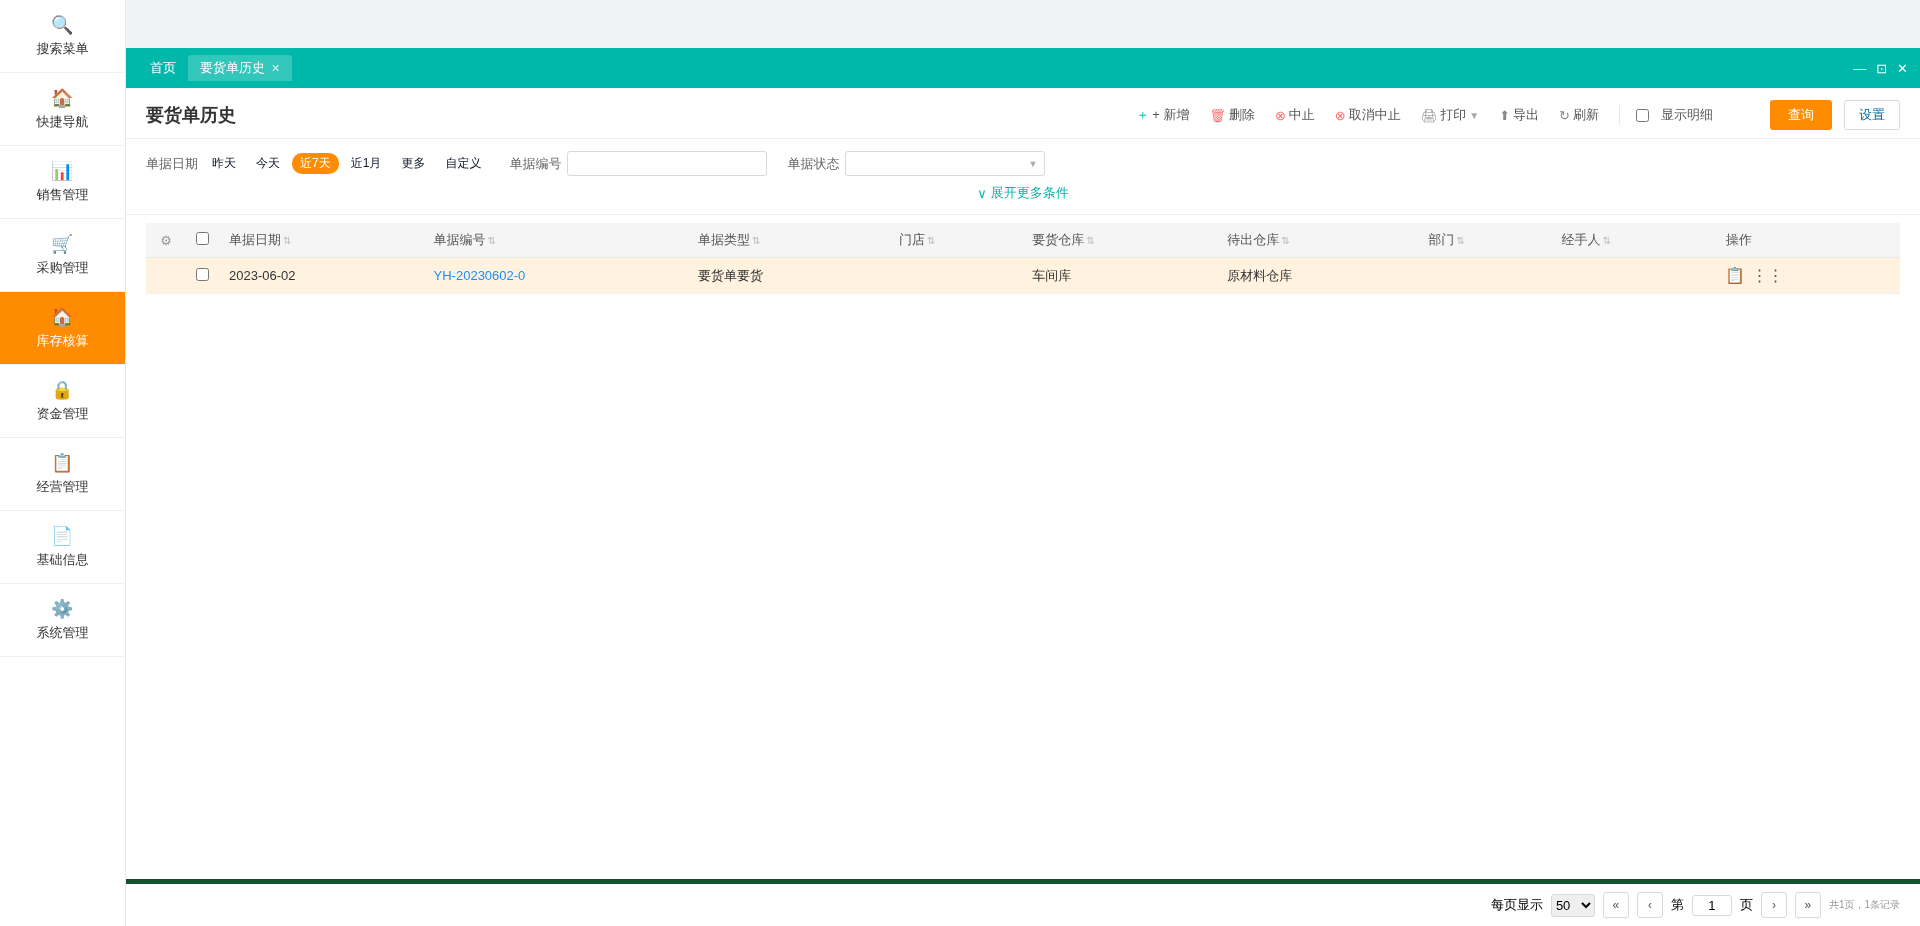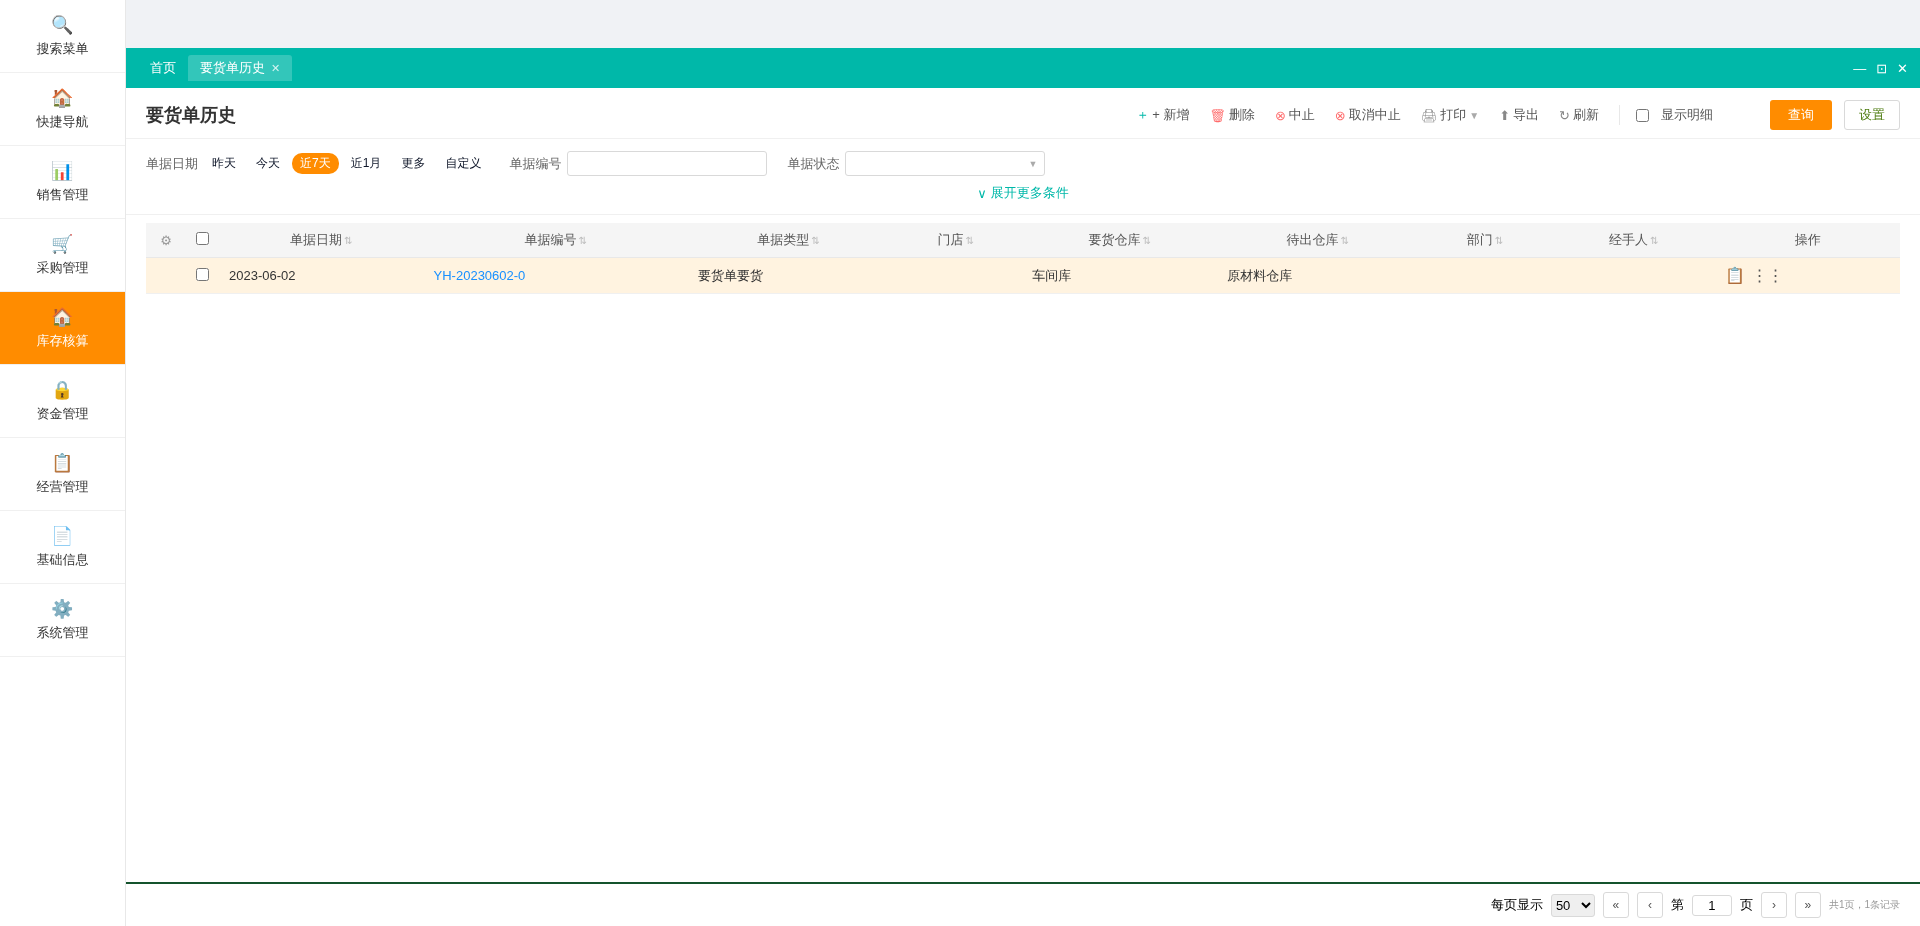--- a/index.html
+++ b/index.html
@@ -111,21 +111,21 @@
       color: #fff;
       border: none;
       padding: 6px 18px;
       border-radius: 3px;
       cursor: pointer;
       font-size: 13px;
       margin-left: 45px;
     }
     .btn-setting {
       background: #fff;
-      color: #4d7c0f;
+      color: #0369a1;
       border: 1px solid #d9d9d9;
       padding: 5px 14px;
       border-radius: 3px;
       cursor: pointer;
       font-size: 13px;
     }
     .display-detail {
       display: flex;
       align-items: center;
       gap: 12px;
@@ -231,21 +231,21 @@
     table {
       width: 100%;
       border-collapse: collapse;
       margin-top: 8px;
     }
     thead tr {
       background: #f5f5f5;
     }
     th {
       padding: 8px 10px;
-      text-align: center;
+      text-align: left;
       color: #555;
       font-weight: normal;
       border-bottom: 1px solid #e8e8e8;
       white-space: nowrap;
       font-size: 13px;
     }
     td {
       padding: 8px 10px;
       border-bottom: 1px solid #f0f0f0;
       color: #333;
@@ -266,21 +266,21 @@
       border-top: 1px solid #e8e8e8;
       color: #555;
       font-size: 13px;
     }
     .pagination-bar {
       display: flex;
       align-items: center;
       justify-content: flex-end;
       padding: 8px 20px;
       gap: 8px;
-      border-top: 2px solid #14532d;
+      border-top: 5px solid #14532d;
       background: #fff;
     }
     .page-size-select {
       border: 1px solid #d9d9d9;
       border-radius: 3px;
       padding: 2px 0;
       font-size: 13px;
     }
     .page-btn {
       width: 26px;

